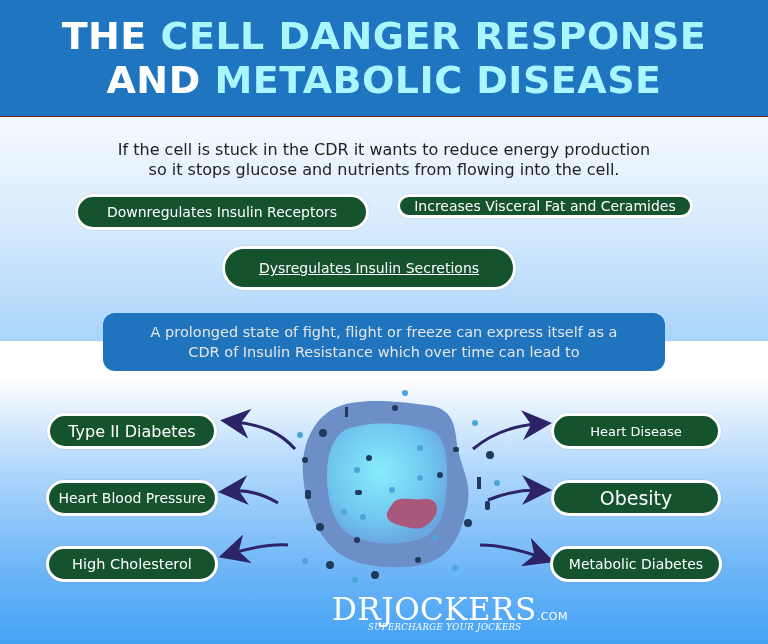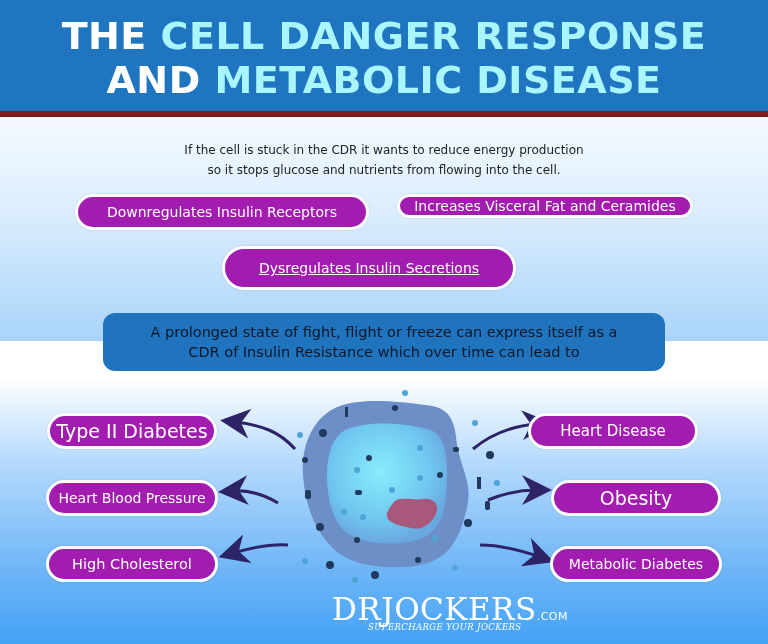--- a/index.html
+++ b/index.html
@@ -1,25 +1,25 @@
 <!DOCTYPE html>
 <html><head>
 <meta charset="utf-8">
 <style>
   html, body { margin:0; padding:0; }
   body { width:768px; height:644px; overflow:hidden; position:relative; font-family:"Liberation Sans", sans-serif; }
-  .header { position:absolute; left:0; top:0; width:768px; height:117px; background:#1f75bf; text-align:center; border-bottom:6px solid #7f1d1d; box-sizing:border-box; }
+  .header { position:absolute; left:0; top:0; width:768px; height:117px; background:#1f75bf; text-align:center; border-bottom:1px solid #7f1d1d; box-sizing:border-box; }
   .header .line { font-family:"DejaVu Sans", sans-serif; font-weight:bold; font-size:38px; letter-spacing:0.5px; line-height:44px; color:#ffffff; }
   .header .l1 { padding-top:14px; }
   .header .accent { color:#a9f6ff; }
   .top-section { position:absolute; left:0; top:117px; width:768px; height:224px; background:linear-gradient(180deg,#f5faff 0%,#d9ecfd 45%,#a9d4fa 100%); }
   .bottom-section { position:absolute; left:0; top:341px; width:768px; height:303px; background:linear-gradient(180deg,#ffffff 0%,#ffffff 12%,#b5dafd 40%,#6fb6f7 75%,#44a2f5 100%); }
-  .intro { position:absolute; left:80px; top:140px; width:608px; text-align:center; font-family:"DejaVu Sans", sans-serif; font-size:12px; line-height:20px; color:#222; }
-  .pill { position:absolute; background:#a21caf; border:3px solid #ffffff; border-radius:22px; color:#ffffff; text-align:center; font-family:"DejaVu Sans", sans-serif; font-size:14px; box-sizing:border-box; display:flex; align-items:center; justify-content:center; box-shadow:0 0 2px rgba(0,0,0,0.15); }
-  .note { position:absolute; left:103px; top:313px; width:562px; height:58px; background:#1f74bd; border-radius:12px; color:#0f172a; text-align:center; font-family:"DejaVu Sans", sans-serif; font-size:14.5px; line-height:20px; display:flex; align-items:center; justify-content:center; box-sizing:border-box; padding:0 10px; }
+  .intro { position:absolute; left:80px; top:140px; width:608px; text-align:center; font-family:"DejaVu Sans", sans-serif; font-size:16px; line-height:20px; color:#222; }
+  .pill { position:absolute; background:#14532d; border:3px solid #ffffff; border-radius:22px; color:#ffffff; text-align:center; font-family:"DejaVu Sans", sans-serif; font-size:14px; box-sizing:border-box; display:flex; align-items:center; justify-content:center; box-shadow:0 0 2px rgba(0,0,0,0.15); }
+  .note { position:absolute; left:103px; top:313px; width:562px; height:58px; background:#1f74bd; border-radius:12px; color:#e5e5e5; text-align:center; font-family:"DejaVu Sans", sans-serif; font-size:14.5px; line-height:20px; display:flex; align-items:center; justify-content:center; box-sizing:border-box; padding:0 10px; }
   .cell { position:absolute; left:275px; top:375px; width:225px; height:215px; }
   .logo { position:absolute; left:292px; top:592px; width:190px; height:46px; color:#ffffff; font-family:"DejaVu Serif", serif;margin-left:40px; }
   .logo .brand { font-size:31px; letter-spacing:0.5px; line-height:34px; }
   .logo .dotcom { font-size:11px; font-family:"DejaVu Sans", sans-serif; }
   .logo .tag { position:absolute; left:36px; top:30px; font-size:8.5px; font-style:italic; letter-spacing:0.4px; white-space:nowrap; }
   svg.arrows { position:absolute; left:0; top:0; }
 </style>
 </head>
 <body>
 
@@ -111,24 +111,24 @@
   <g stroke="#2c2466" stroke-width="3" fill="none" marker-end="url(#ah)">
     <path d="M295 449 C280 432 262 425 235 422"></path>
     <path d="M278 503 C265 495 250 490 233 491"></path>
     <path d="M288 545 C268 544 250 548 233 553"></path>
     <path d="M473 449 C490 435 510 426 537 424"></path>
     <path d="M488 500 C500 495 515 490 537 490"></path>
     <path d="M480 545 C500 545 520 550 540 557"></path>
   </g>
 </svg>
 
-<div class="pill" style="left:47px;top:413px;width:170px;height:36px;font-size:19px;">Type II Diabetes</div>
+<div class="pill" style="left:47px;top:413px;width:170px;height:36px;font-size:16px;">Type II Diabetes</div>
 <div class="pill" style="left:46px;top:480px;width:172px;height:36px;font-size:14px;">Heart Blood Pressure</div>
 <div class="pill" style="left:46px;top:546px;width:172px;height:36px;font-size:14.5px;">High Cholesterol</div>
 
-<div class="pill" style="left:528px;top:413px;width:170px;height:36px;font-size:15px;text-align:center;">Heart Disease</div>
+<div class="pill" style="left:551px;top:413px;width:170px;height:36px;font-size:13px;text-align:center;">Heart Disease</div>
 <div class="pill" style="left:551px;top:480px;width:170px;height:36px;font-size:19px;">Obesity</div>
 <div class="pill" style="left:550px;top:546px;width:172px;height:36px;font-size:14px;">Metabolic Diabetes</div>
 
 <div class="logo">
   <div class="brand"><span>DR</span><span>JOCKERS</span><span class="dotcom">.COM</span></div>
   <div class="tag">SUPERCHARGE YOUR JOCKERS</div>
 </div>
 
 </body></html>

